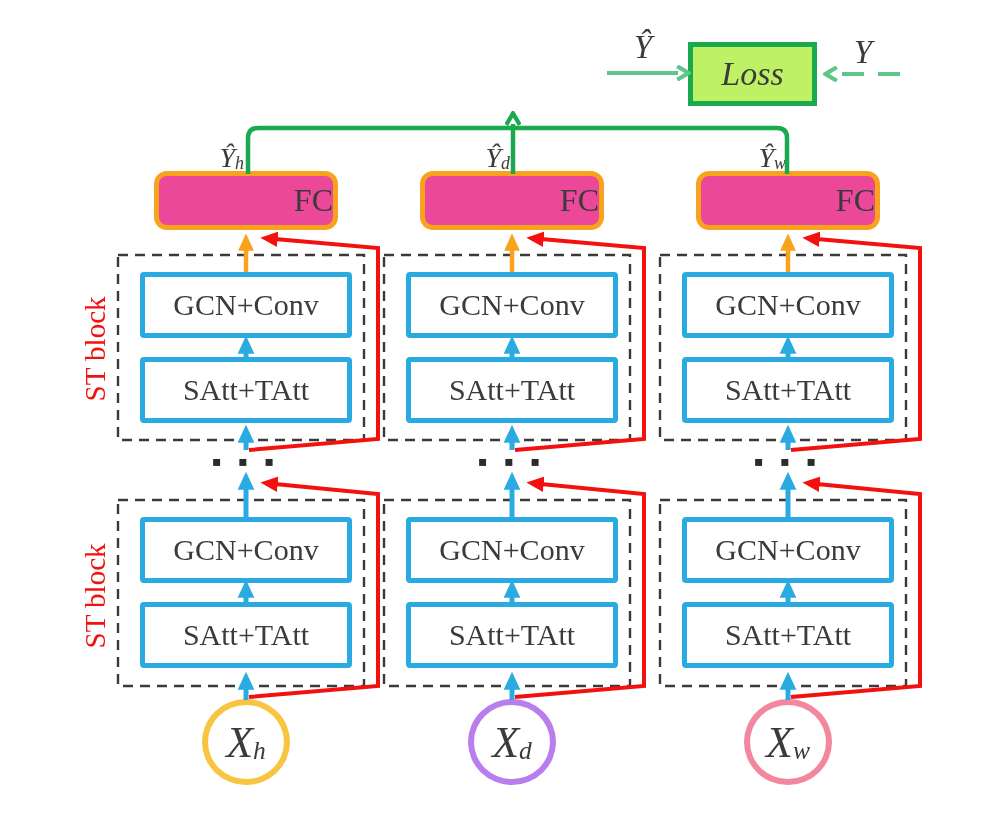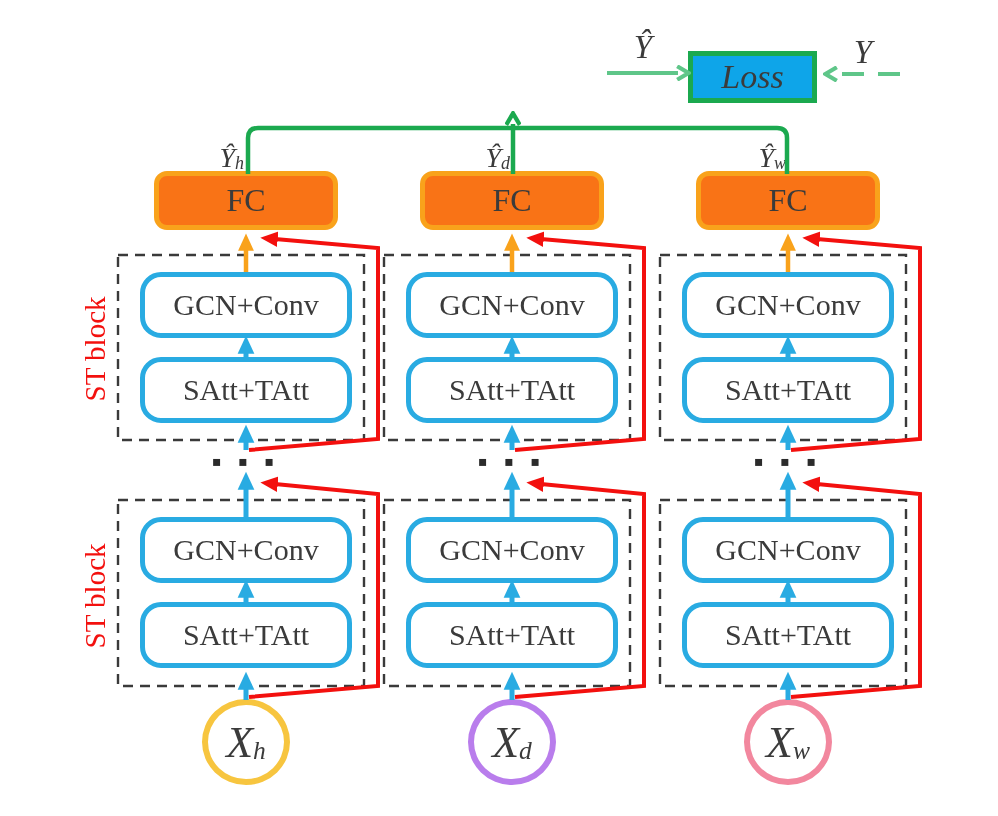--- a/index.html
+++ b/index.html
@@ -11,33 +11,33 @@
   #canvas{
     position:relative;width:998px;height:816px;background:#ffffff;overflow:hidden;
     font-family:"Liberation Serif","DejaVu Serif",serif;color:var(--text_dark,#3B3B3B);
   }
   .abs{position:absolute;box-sizing:border-box;}
   .center{display:flex;align-items:center;justify-content:center;}
 
   
   .fusion-box{left:440px;top:41px;width:163px;height:71px;border:5px solid var(--green);
     background:#fff;font-style:italic;font-size:34px;}
-  .loss-box{left:688px;top:42px;width:129px;height:52px;border:5px solid var(--green);
-    background:#0ea5e9;font-style:italic;font-size:34px;margin-top:9px;}
+  .loss-box{left:688px;top:42px;width:129px;height:64px;border:5px solid var(--green);
+    background:#bef264;font-style:italic;font-size:34px;}
   .pred-label{left:620px;top:26px;width:46px;height:42px;font-style:italic;font-size:33px;}
   .gt-label{left:840px;top:31px;width:46px;height:42px;font-style:italic;font-size:33px;}
 
   
   .branch{position:absolute;top:140px;width:280px;height:676px;}
   .branch-0{left:106px;} .branch-1{left:372px;} .branch-2{left:648px;}
   .output-label{left:52px;top:1px;width:86px;height:34px;font-style:italic;font-size:28px;
     justify-content:flex-end;}
   .fc-box{left:48px;top:31px;width:184px;height:59px;border:5px solid var(--orange);
-    border-radius:13px;background:#f97316;font-size:32px;}
-  .blue-box{width:212px;height:66px;border:5px solid var(--blue);border-radius:21px;
+    border-radius:13px;background:#ec4899;font-size:32px;justify-content:flex-end;}
+  .blue-box{width:212px;height:66px;border:5px solid var(--blue);border-radius:4px;
     background:#fff;font-size:30px;left:34px;}
   .gcn-u{top:132px;} .att-u{top:217px;} .gcn-l{top:377px;} .att-l{top:462px;}
   .dots{left:90px;top:311px;width:100px;height:20px;font-family:"DejaVu Sans",sans-serif;
     font-size:14px;letter-spacing:6px;color:var(--dots);font-weight:bold;}
   .input-circle{left:96px;top:559px;width:88px;height:86px;border-radius:50%;
     border:6px solid #999;background:#fff;font-style:italic;font-size:44px;}
   .branch-0 .input-circle{border-color:var(--circle_gold);}
   .branch-1 .input-circle{border-color:var(--circle_purple);}
   .branch-2 .input-circle{border-color:var(--circle_pink);}
   .input-circle sub{font-size:0.58em;line-height:0;margin-top:18px;}

